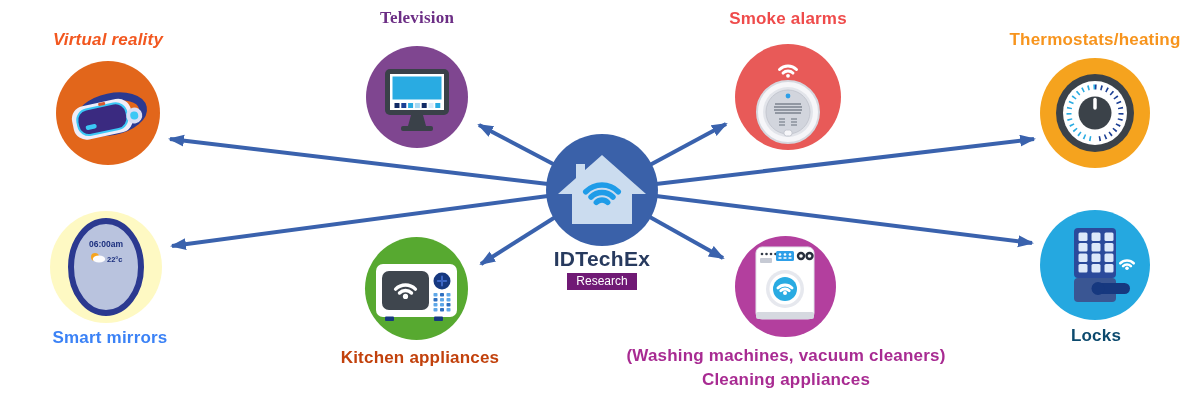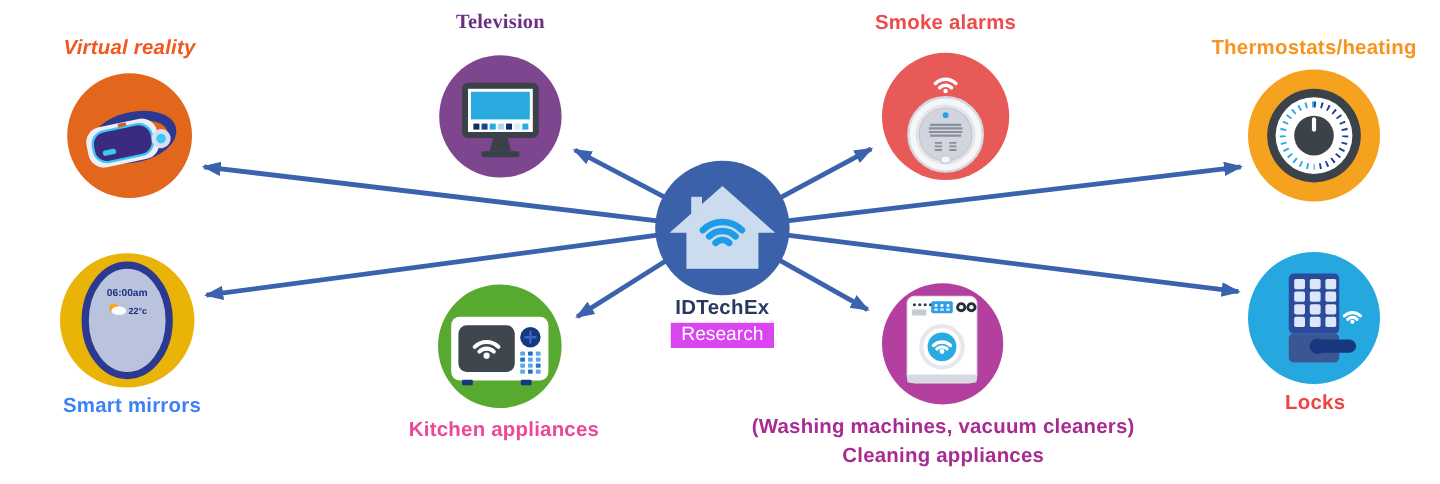--- a/index.html
+++ b/index.html
@@ -6,32 +6,32 @@
   .stage{position:relative;width:1200px;height:403px;background:#ffffff;overflow:hidden;
          font-family:"Liberation Sans",sans-serif;}
   .arrows{position:absolute;left:0;top:0;z-index:1;}
   .node-circle{position:absolute;border-radius:50%;z-index:2;display:flex;align-items:center;justify-content:center;}
   .node-circle svg{display:block;width:100%;height:100%;}
   .node-label{position:absolute;z-index:3;text-align:center;font-weight:bold;font-size:17px;letter-spacing:.2px;}
   .sub-line{font-size:17px;}
   
   .c-vr{background:#E2661B;}       .c-tv{background:#7F4690;}
   .c-smoke{background:#E85A58;}    .c-thermo{background:#F5A31E;}
-  .c-mirror{background:#eab308;}   .c-kitchen{background:#57A930;}
+  .c-mirror{background:#fef9c3;}   .c-kitchen{background:#57A930;}
   .c-clean{background:#B33F9E;}    .c-locks{background:#25A8E0;}
   .c-hub{background:#3A61A9;}
   
   .t-vr{color:#F2571F;}   .t-tv{color:#6C2E85;font-family:Liberation Serif, serif;}   .t-smoke{color:#EF4B4B;text-align:center;}
-  .t-thermo{color:#F7941D;} .t-mirror{color:#3b82f6;} .t-kitchen{color:#ec4899;}
-  .t-clean{color:#A82B92;line-height:24px;} .t-locks{color:#ef4444;}
+  .t-thermo{color:#F7941D;} .t-mirror{color:#3b82f6;} .t-kitchen{color:#c2410c;}
+  .t-clean{color:#A82B92;line-height:24px;} .t-locks{color:#0c4a6e;}
   
   .brand{position:absolute;left:538px;top:247px;width:128px;z-index:3;text-align:center;}
-  .brand-name{font-weight:bold;font-size:17px;color:#273A5E;letter-spacing:.3px;}
-  .brand-division{display:inline-block;margin-top:2px;background:#d946ef;color:#ffffff;
-                  font-size:16px;padding:1px 9px 2px 9px;}
+  .brand-name{font-weight:bold;font-size:21px;color:#273A5E;letter-spacing:.3px;}
+  .brand-division{display:inline-block;margin-top:2px;background:#701a75;color:#ffffff;
+                  font-size:12px;padding:1px 9px 2px 9px;}
 </style>
 </head>
 <body>
 
 <div class="stage">
 
   <svg class="arrows" width="1200" height="403" viewBox="0 0 1200 403">
     <defs>
       <marker id="ah" markerUnits="userSpaceOnUse" markerWidth="20" markerHeight="16" refX="14" refY="6" orient="auto">
         <path d="M0,0 L16,6 L0,12 Z" fill="#3A62AD"></path>

